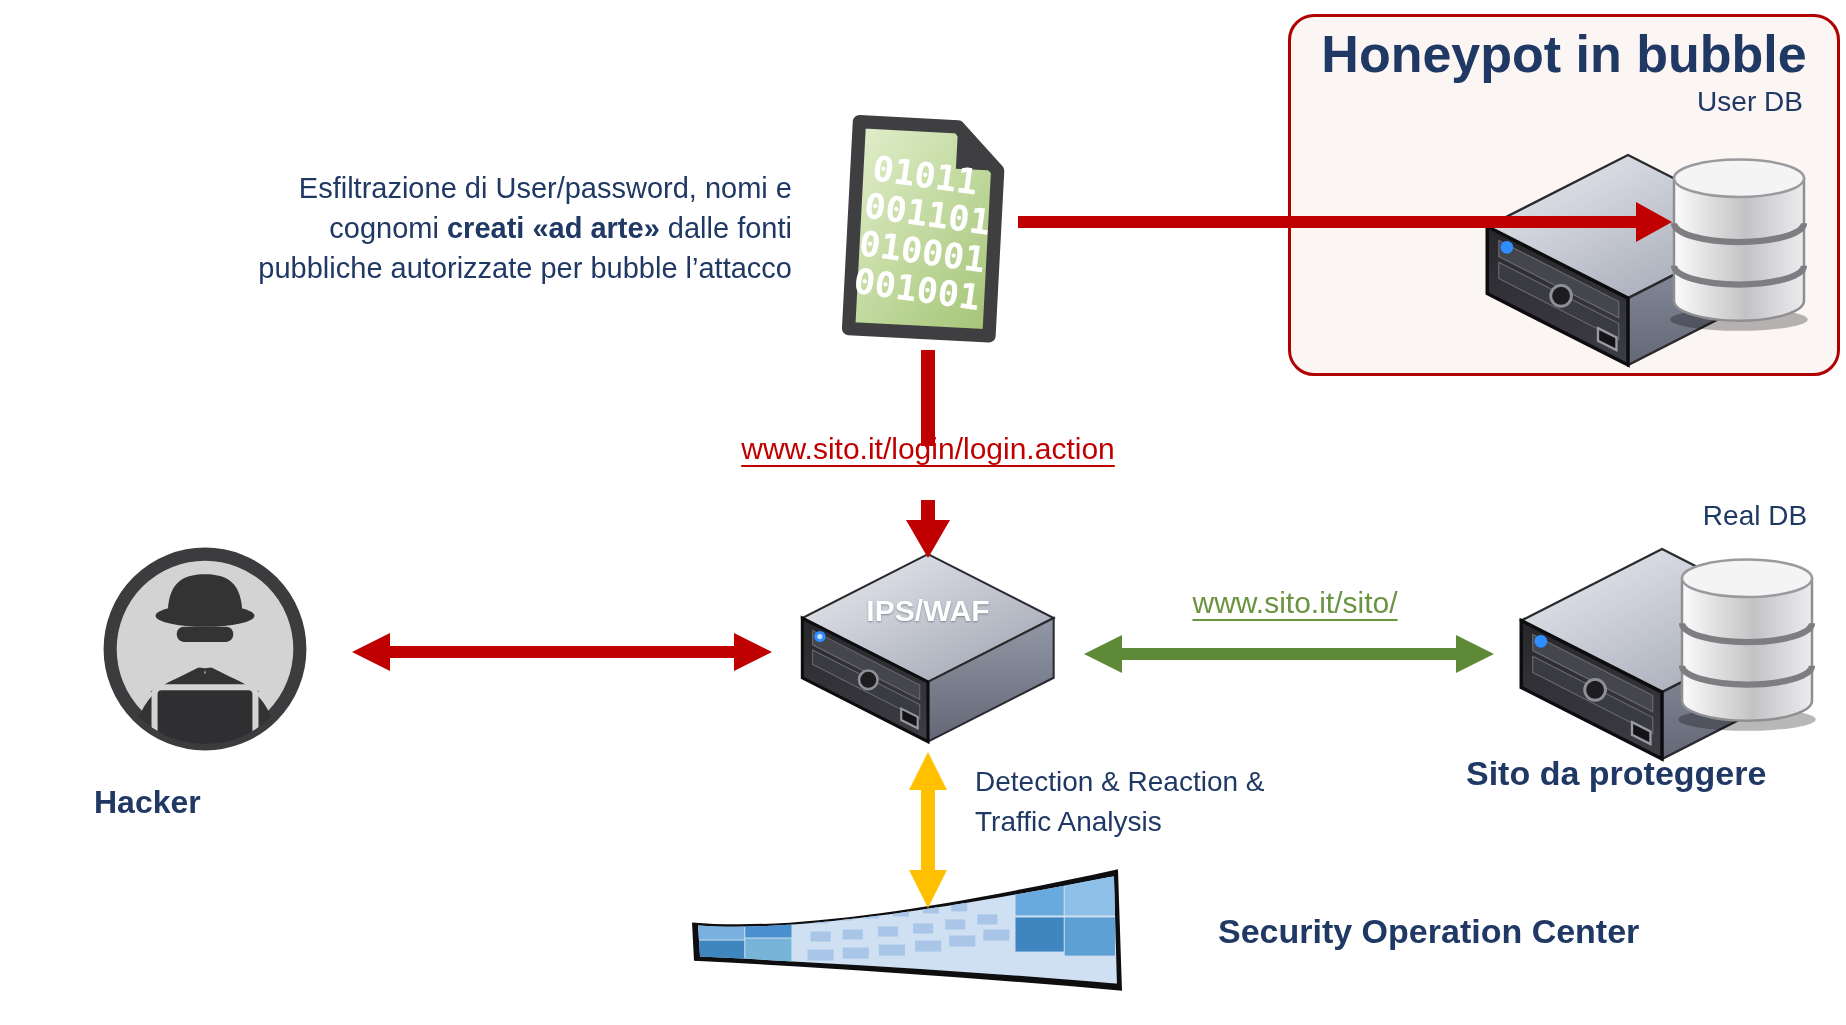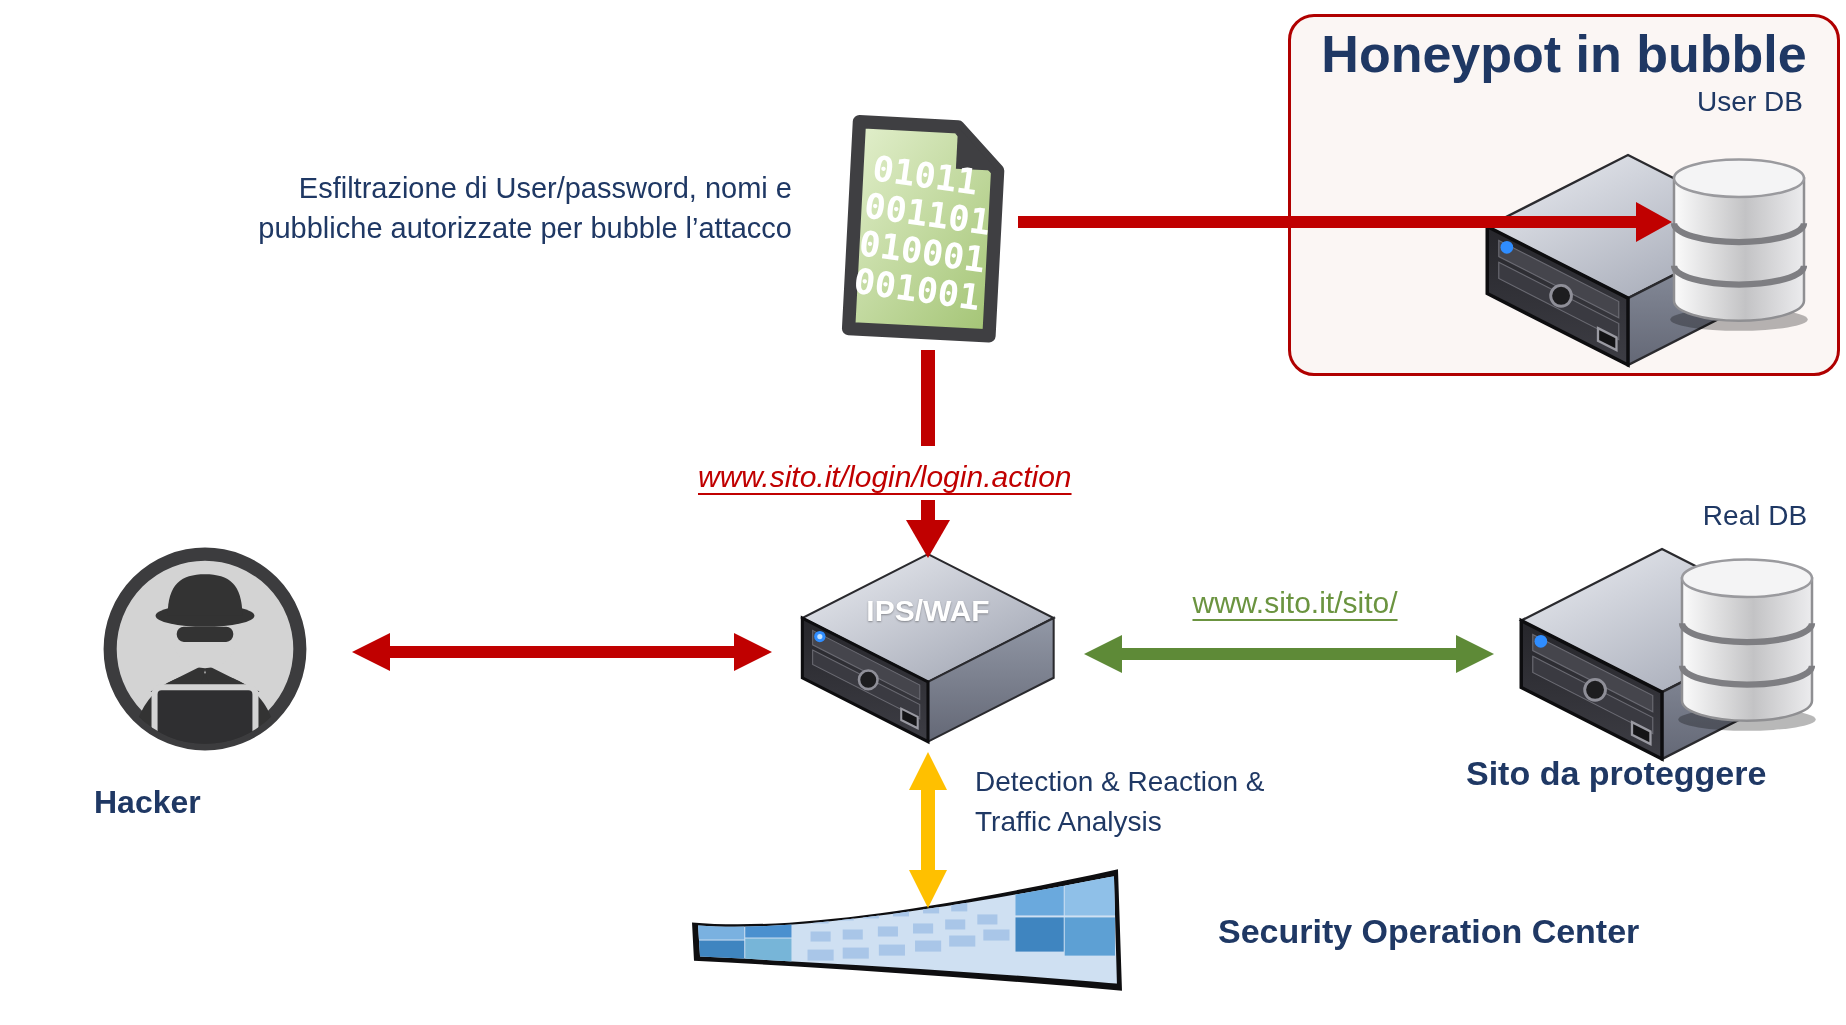--- a/index.html
+++ b/index.html
@@ -16,21 +16,21 @@
   .para{left:140px;top:168px;width:652px;text-align:right;font-size:29px;line-height:40px;}
   .para .b{font-weight:bold;}
   .honeypot-box{
     left:1288px;top:14px;width:552px;height:362px;border:3px solid var(--box_border);
     border-radius:26px;background:var(--box_bg);box-sizing:border-box;
   }
   .honeypot-title{left:1288px;top:24px;width:552px;text-align:center;font-size:52px;font-weight:bold;}
   .fake-db-label{left:1660px;top:86px;width:180px;text-align:center;font-size:28px;}
   .real-db-label{left:1660px;top:500px;width:190px;text-align:center;font-size:28px;}
   .url{font-size:30px;text-decoration:underline;text-underline-offset:6px;text-decoration-thickness:2px;}
-  .url-red{left:698px;top:460px;width:460px;color:var(--red);font-style:italic;}
+  .url-red{left:698px;top:432px;width:460px;text-align:center;color:var(--red);}
   .url-green{left:1150px;top:586px;width:290px;text-align:center;color:var(--green_link);}
   .hacker-label{left:94px;top:784px;width:222px;text-align:left;font-size:32px;font-weight:bold;}
   .ipswaf-label{left:794px;top:594px;width:268px;text-align:center;font-size:30px;font-weight:bold;color:#fff;
     text-shadow:0 1px 2px rgba(0,0,0,.35);}
   .sito-label{left:1466px;top:754px;width:430px;text-align:left;font-size:34px;font-weight:bold;}
   .soc-label{left:1218px;top:912px;font-size:34px;font-weight:bold;}
   .detect{font-size:28px;color:var(--navy);}
   .detect1{left:975px;top:766px;}
   .detect2{left:975px;top:806px;}
   svg{display:block;}
@@ -38,20 +38,21 @@
 </head>
 <body>
 
 <div class="canvas">
 
   <div class="abs honeypot-box"></div>
 
 
   <div class="abs para">
     <div><span>Esfiltrazione di User/password, nomi e</span></div>
+    <div><span>cognomi </span><span class="b">creati «ad arte»</span><span> dalle fonti</span></div>
     <div><span>pubbliche autorizzate per bubble l’attacco</span></div>
   </div>
 
   <div class="abs honeypot-title">Honeypot in bubble</div>
   <div class="abs fake-db-label">User DB</div>
 
   <div class="abs" style="left:833px;top:110px;width:190px;height:238px;transform:rotate(3deg);">
     <svg viewBox="0 0 200 250" width="190" height="238">
       <defs>
         <linearGradient id="gDoc" x1="0" y1="0" x2="1" y2="1">

